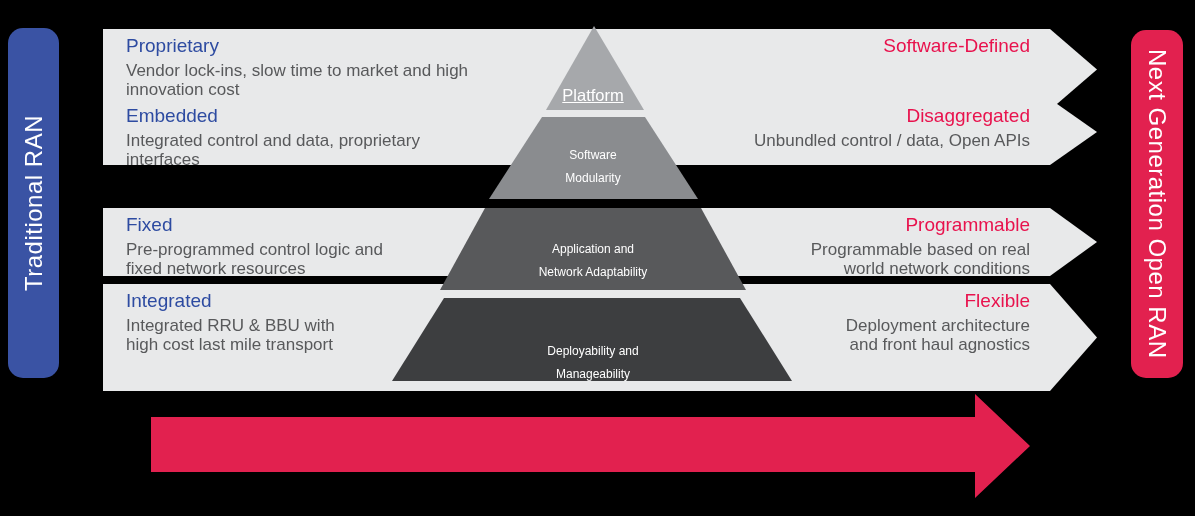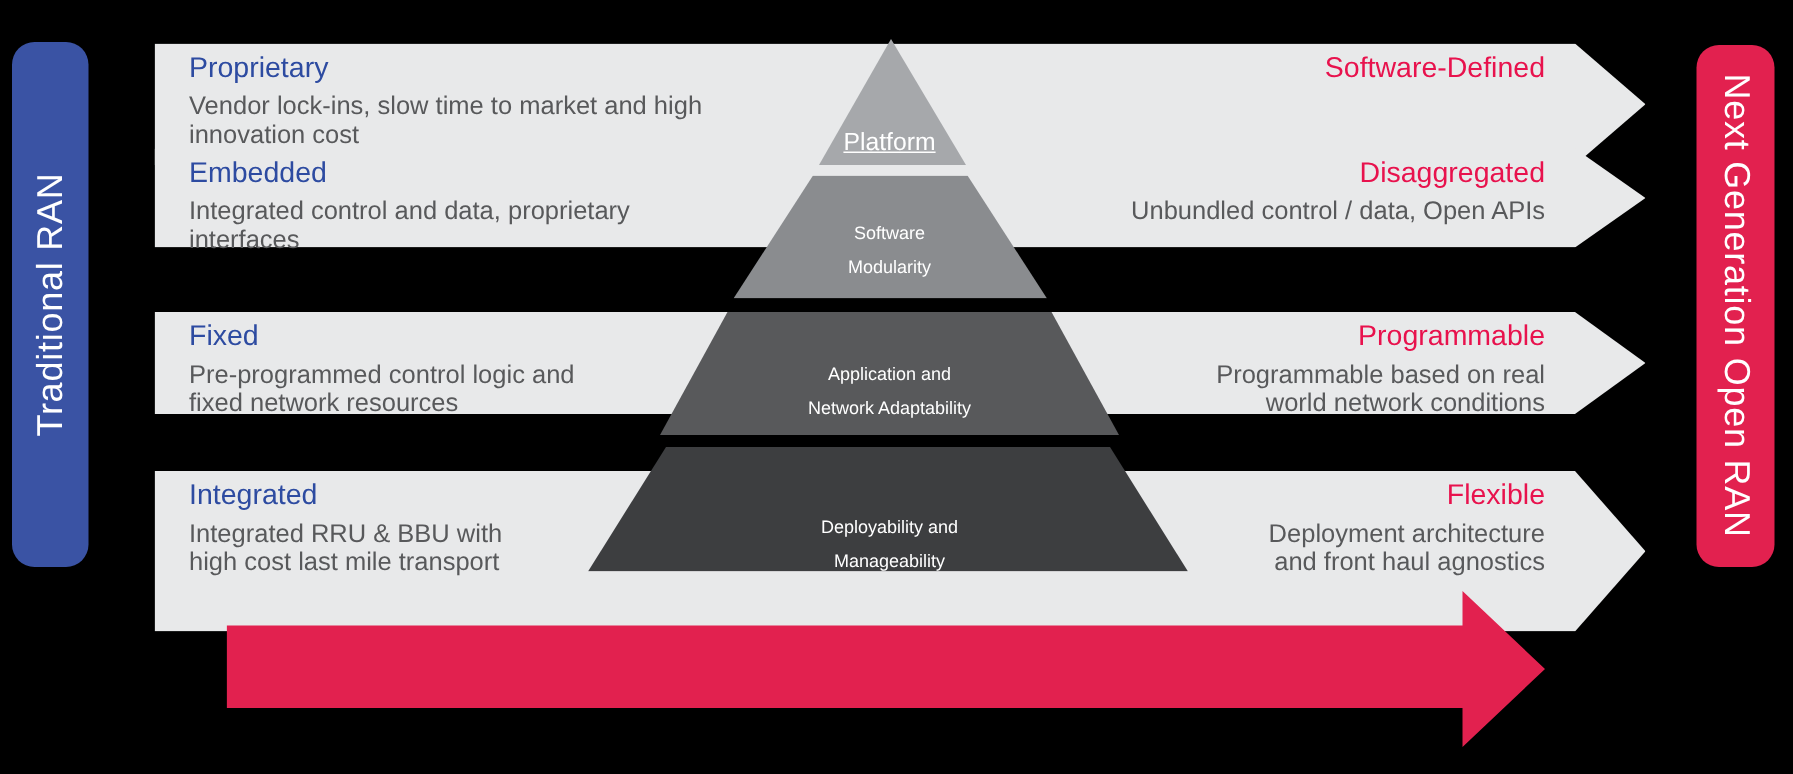--- a/index.html
+++ b/index.html
@@ -148,21 +148,21 @@
       <div class="row-desc">Pre-programmed control logic and
 fixed network resources</div>
     </div>
     <div class="cell right">
       <div class="row-title crimson">Programmable</div>
       <div class="row-desc">Programmable based on real
 world network conditions</div>
     </div>
   </div>
 
-  <div class="row" style="top:314px;height:107px">
+  <div class="row" style="top:284px;height:107px">
     <div class="row-bg"></div>
     <div class="cell left">
       <div class="row-title blue">Integrated</div>
       <div class="row-desc">Integrated RRU &amp; BBU with
 high cost last mile transport</div>
     </div>
     <div class="cell right">
       <div class="row-title crimson">Flexible</div>
       <div class="row-desc">Deployment architecture
 and front haul agnostics</div>

